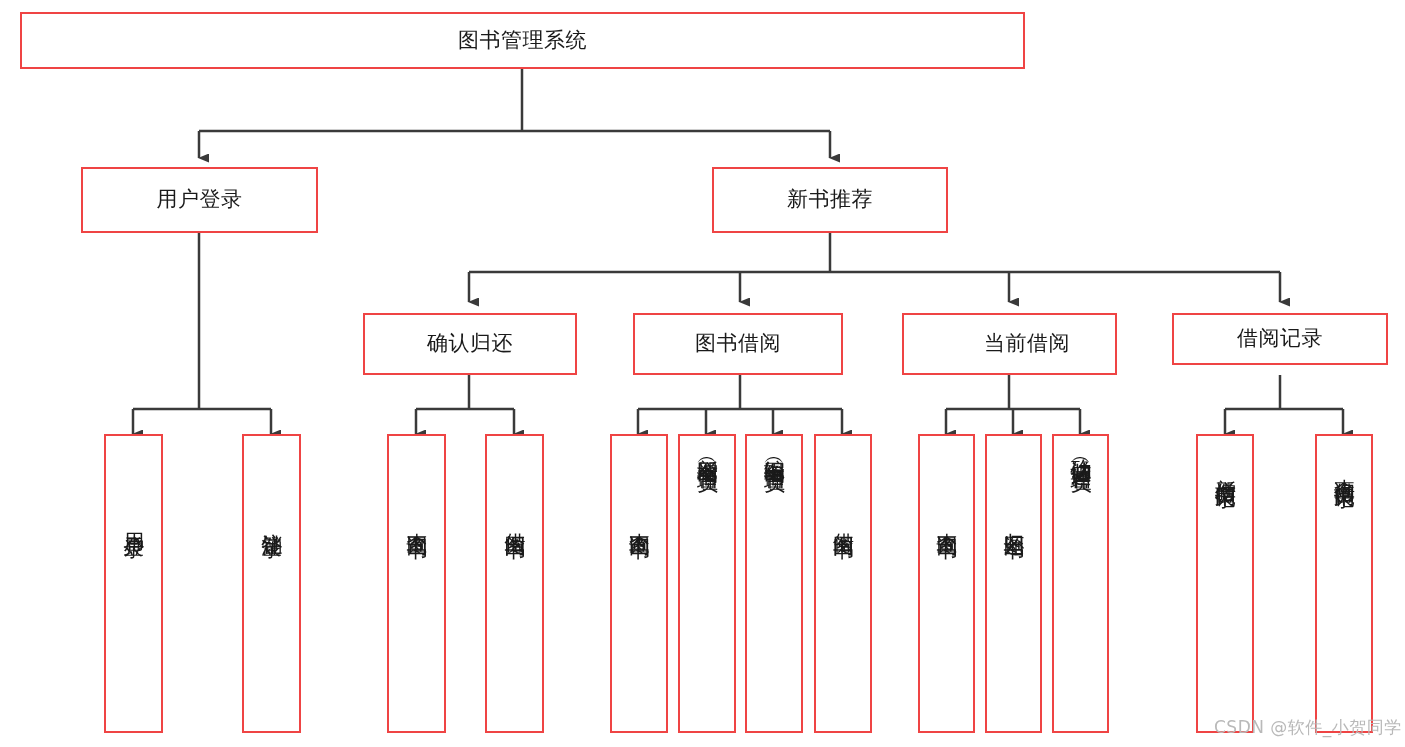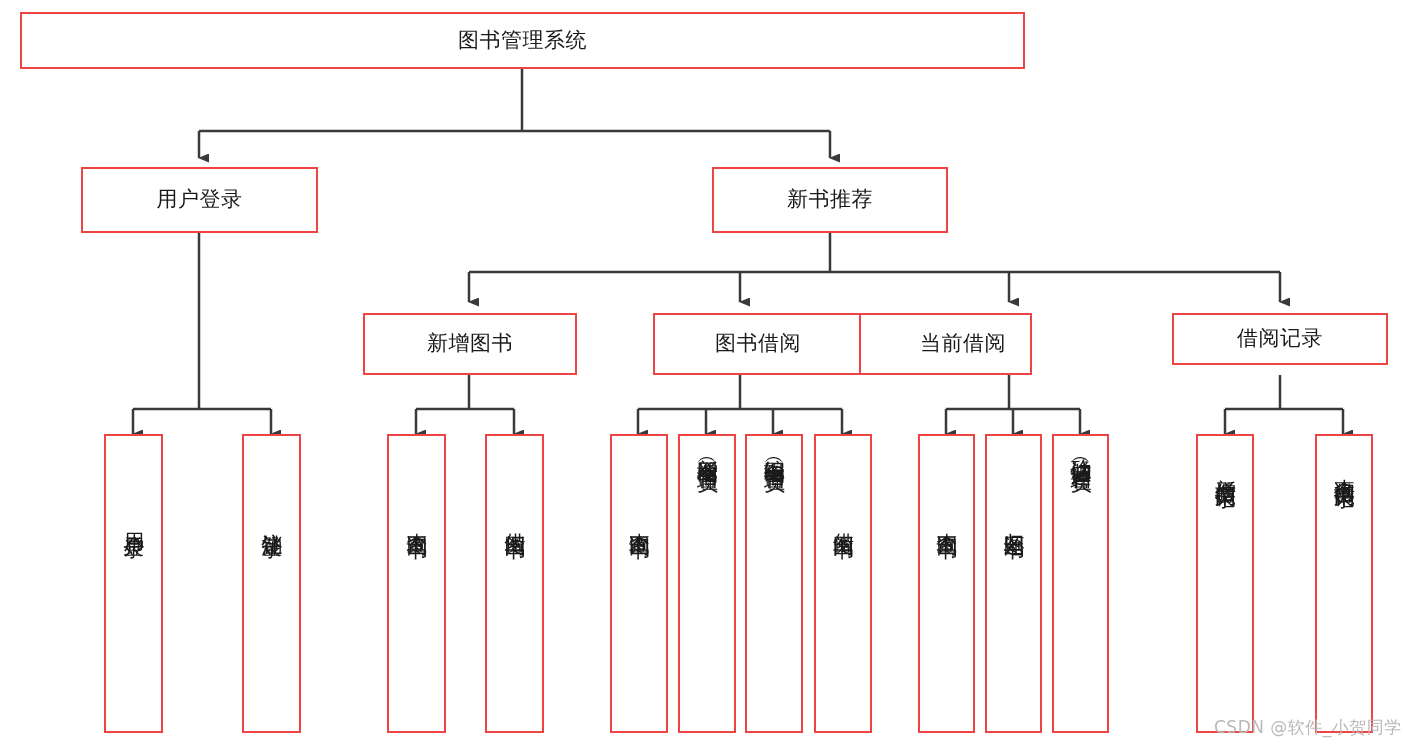--- a/index.html
+++ b/index.html
@@ -131,26 +131,26 @@
   </div>
 
   <div class="node horizontal" style="left:81px; top:167px; width:237px; height:66px;">
     <span class="label">用户登录</span>
   </div>
   <div class="node horizontal" style="left:712px; top:167px; width:236px; height:66px;">
     <span class="label">新书推荐</span>
   </div>
 
   <div class="node horizontal" style="left:363px; top:313px; width:214px; height:62px;">
-    <span class="label">新增图书</span>
-  </div>
-  <div class="node horizontal" style="left:653px; top:313px; width:210px; height:62px;">
+    <span class="label">确认归还</span>
+  </div>
+  <div class="node horizontal" style="left:633px; top:313px; width:210px; height:62px;">
     <span class="label">图书借阅</span>
   </div>
-  <div class="node horizontal" style="left:859px; top:313px; width:173px; height:62px;padding-left:35px;">
+  <div class="node horizontal" style="left:902px; top:313px; width:215px; height:62px;padding-left:35px;">
     <span class="label">当前借阅</span>
   </div>
   <div class="node horizontal" style="left:1172px; top:313px; width:216px; height:52px;">
     <span class="label">借阅记录</span>
   </div>
 
   <div class="node vertical" style="left:104px; top:434px; width:59px; height:299px; padding-top:80px;">
     <span class="label">用户登录</span>
   </div>
   <div class="node vertical" style="left:242px; top:434px; width:59px; height:299px; padding-top:80px;">

